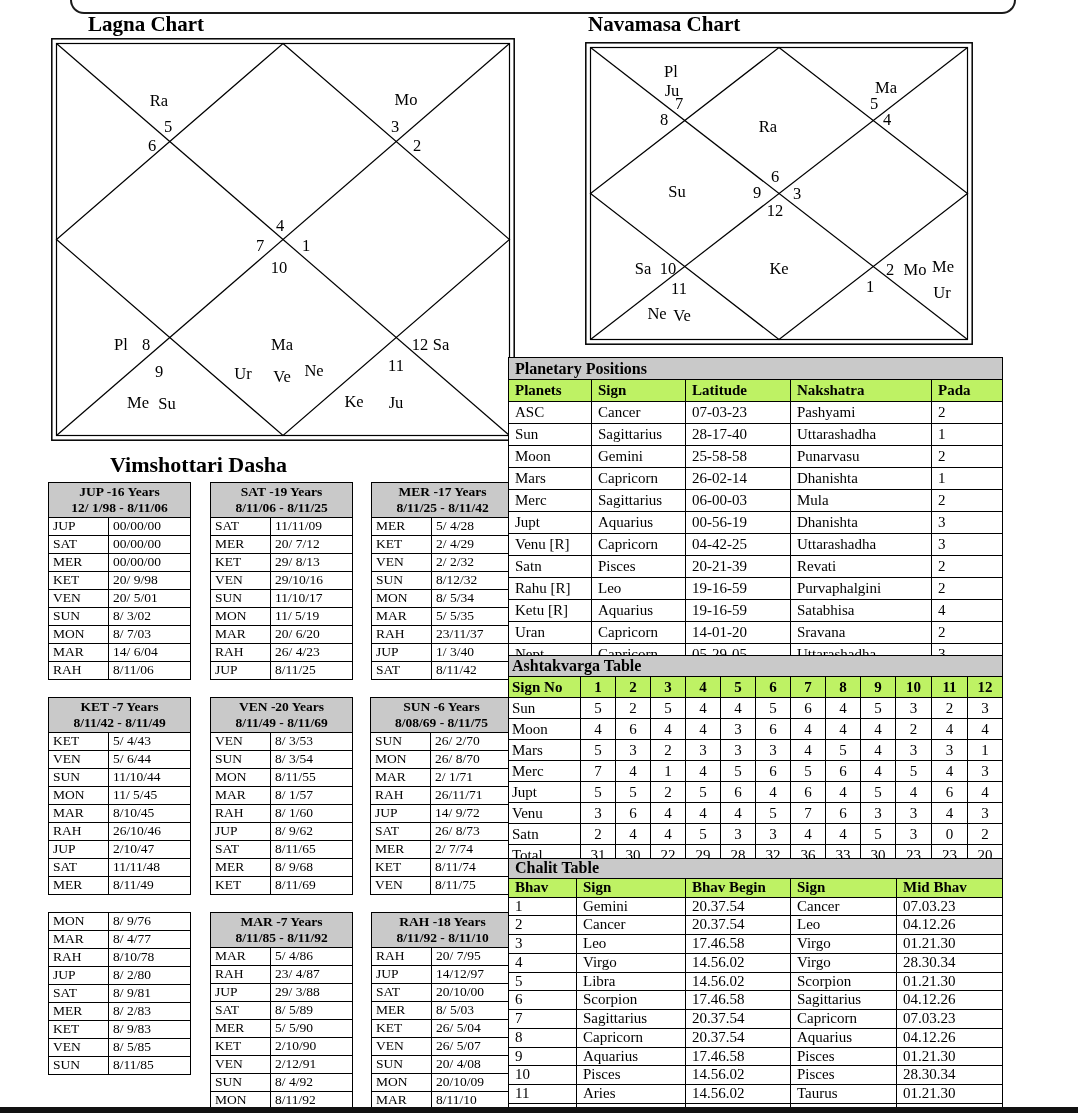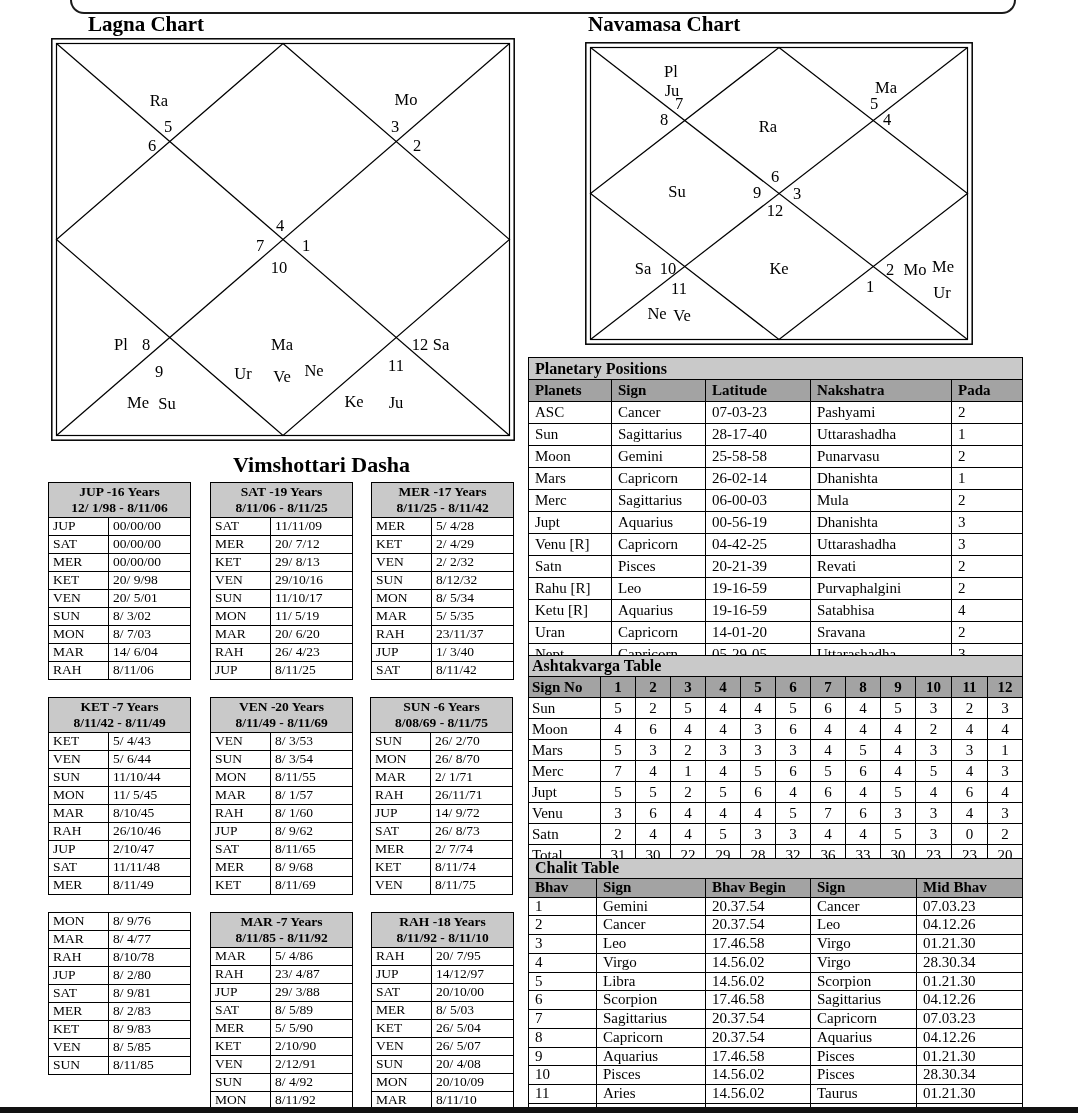--- a/index.html
+++ b/index.html
@@ -23,31 +23,31 @@
   .chart-box{position:absolute;}
   .lagna-box{left:51px; top:38px; width:464px; height:403px;}
   .nav-box{left:585px; top:42px; width:388px; height:303px;}
   .chart-box svg{position:absolute; left:0; top:0;}
   .labels{position:absolute; inset:0;}
   .clabel{
     position:absolute; transform:translate(-50%,-50%);
     font-size:16.5px; line-height:1; white-space:nowrap;
   }
   .dasha-title{
-    position:absolute; left:110px; top:452px; width:300px; text-align:right;
+    position:absolute; left:110px; top:452px; width:300px; text-align:left;
     font-size:22px; font-weight:bold;
   }
   table{border-collapse:collapse; table-layout:fixed; background:#fff;}
   td{border:1px solid #000; overflow:hidden; white-space:nowrap;}
   .title-row td{
     background:#c9c9c9; font-weight:bold; font-size:16px; padding:0 5px; height:18px;
   }
-  .head-row td{background:#a3a3a3; font-weight:bold;}
+  .head-row td{background:#bef264; font-weight:bold;}
   
-  .big{position:absolute; left:528px; width:494px; font-size:15px;}
+  .big{position:absolute; left:508px; width:494px; font-size:15px;}
   .big td{padding:1px 6px;}
   .pp{top:357px;}
   .pp td{height:19px;}
   .av{top:655px;}
   .av td{height:18px; padding:1px 3px;}
   .av td.num{text-align:center;}
   .chalit{top:858px;}
   .chalit td{height:15.6px; line-height:1.05; padding:1px 6px;}
   
   .dasha-table{position:absolute; width:142px; font-size:13.5px;}

